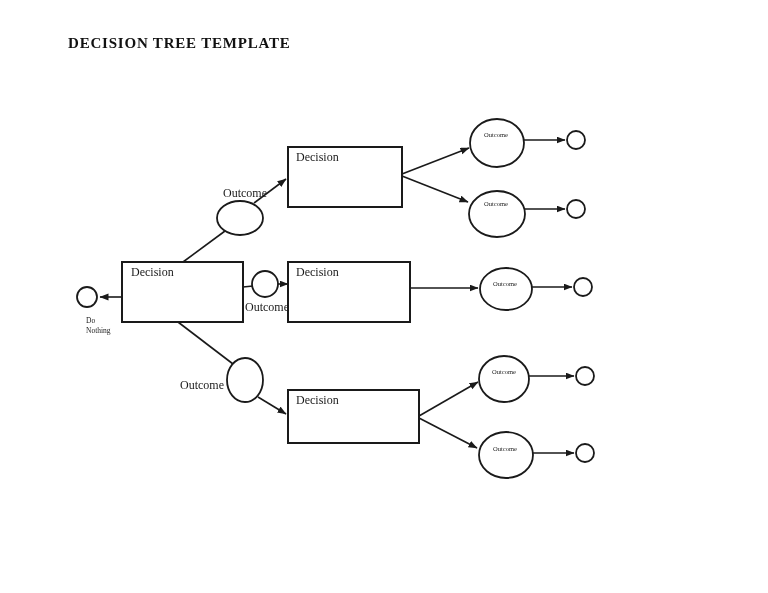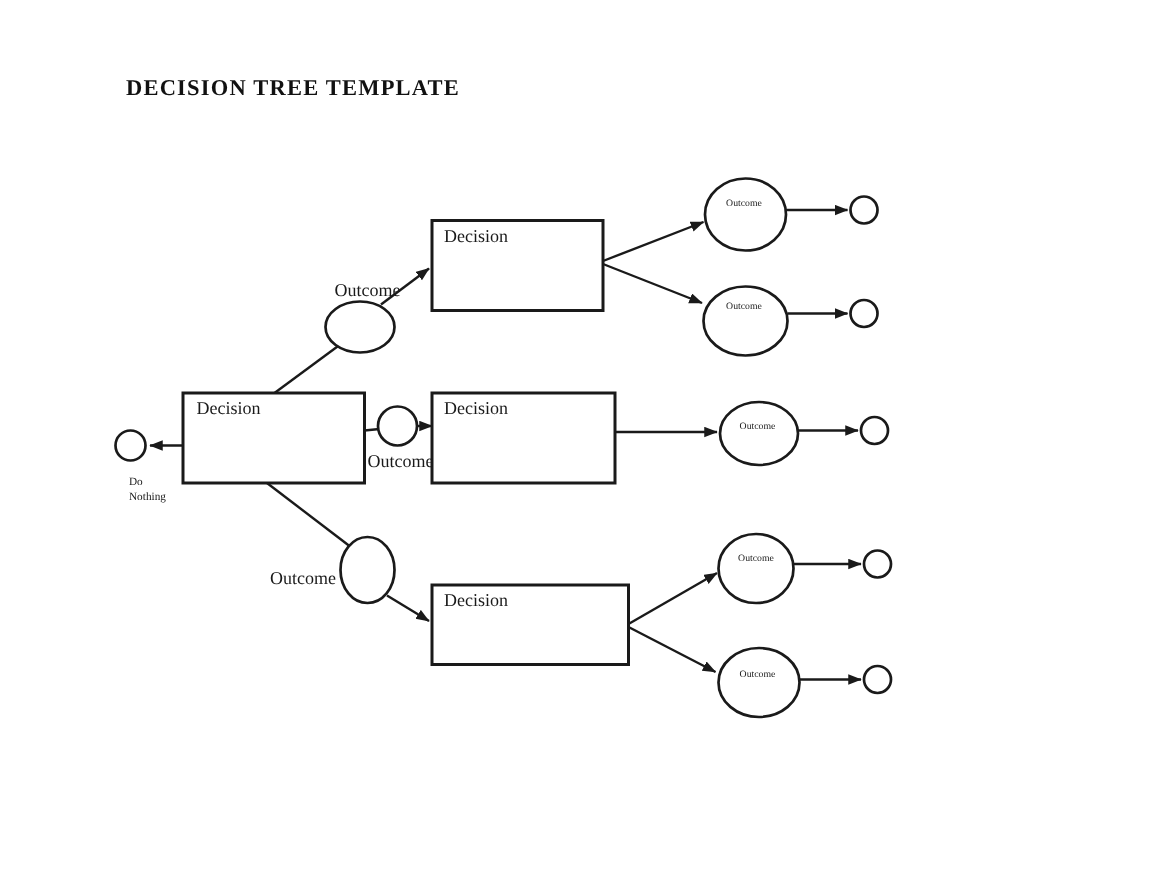--- a/index.html
+++ b/index.html
@@ -14,21 +14,21 @@
   .page {
     position: relative;
     width: 768px;
     height: 593px;
     background: #ffffff;
   }
   .doc-title {
     position: absolute;
     left: 68px;
     top: 35px;
-    margin: 16px;
+    margin: 0;
     font-family: "Liberation Serif", serif;
     font-size: 15px;
     font-weight: bold;
     letter-spacing: 0.8px;
     color: #111111;
     white-space: nowrap;
   }
   svg.diagram {
     position: absolute;
     left: 0;

